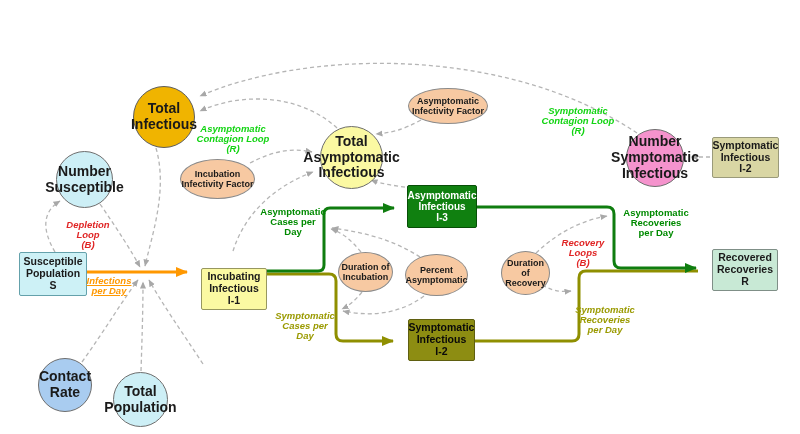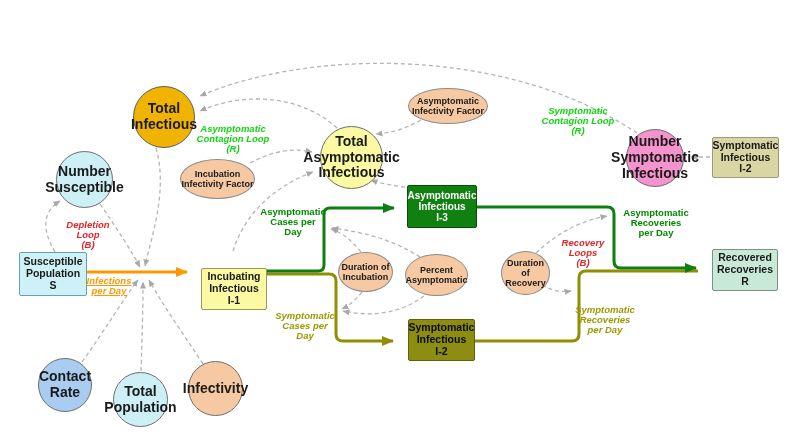--- a/index.html
+++ b/index.html
@@ -92,21 +92,20 @@
 Infectious</div>
   <div class="node circ c-cyan" style="left:56px;top:151px;width:57px;height:57px;">Number
 Susceptible</div>
   <div class="node rect r-cyan" style="left:19px;top:252px;width:68px;height:44px;">Susceptible
 Population
 S</div>
   <div class="node circ c-blue" style="left:38px;top:358px;width:54px;height:54px;text-align:center;">Contact
 Rate</div>
   <div class="node circ c-cyan" style="left:113px;top:372px;width:55px;height:55px;">Total
 Population</div>
-  <div class="node circ c-peach" style="left:188px;top:361px;width:55px;height:55px;">Infectivity</div>
   <div class="node ell" style="left:180px;top:159px;width:75px;height:40px;">Incubation
 Infectivity Factor</div>
   <div class="node rect r-yellow" style="left:201px;top:252px;width:66px;height:42px;margin-top:16px;">Incubating
 Infectious
 I-1</div>
   <div class="node circ c-payellow" style="left:320px;top:126px;width:63px;height:63px;">Total
 Asymptomatic
 Infectious</div>
   <div class="node ell" style="left:408px;top:88px;width:80px;height:36px;">Asymptomatic
 Infectivity Factor</div>

